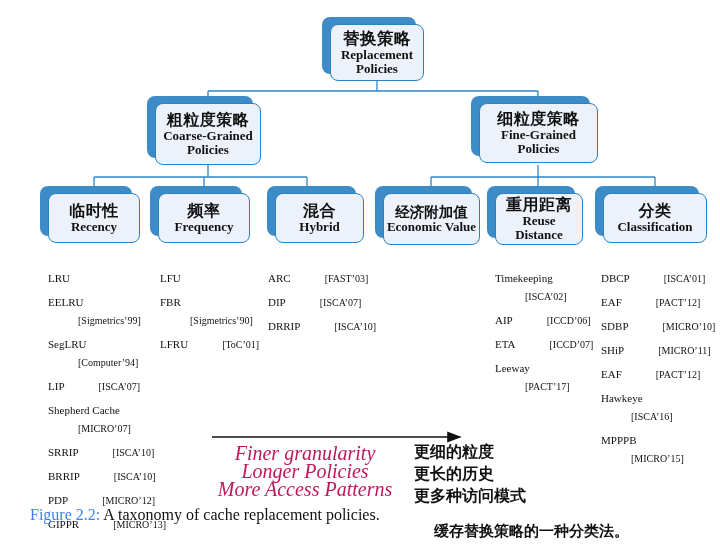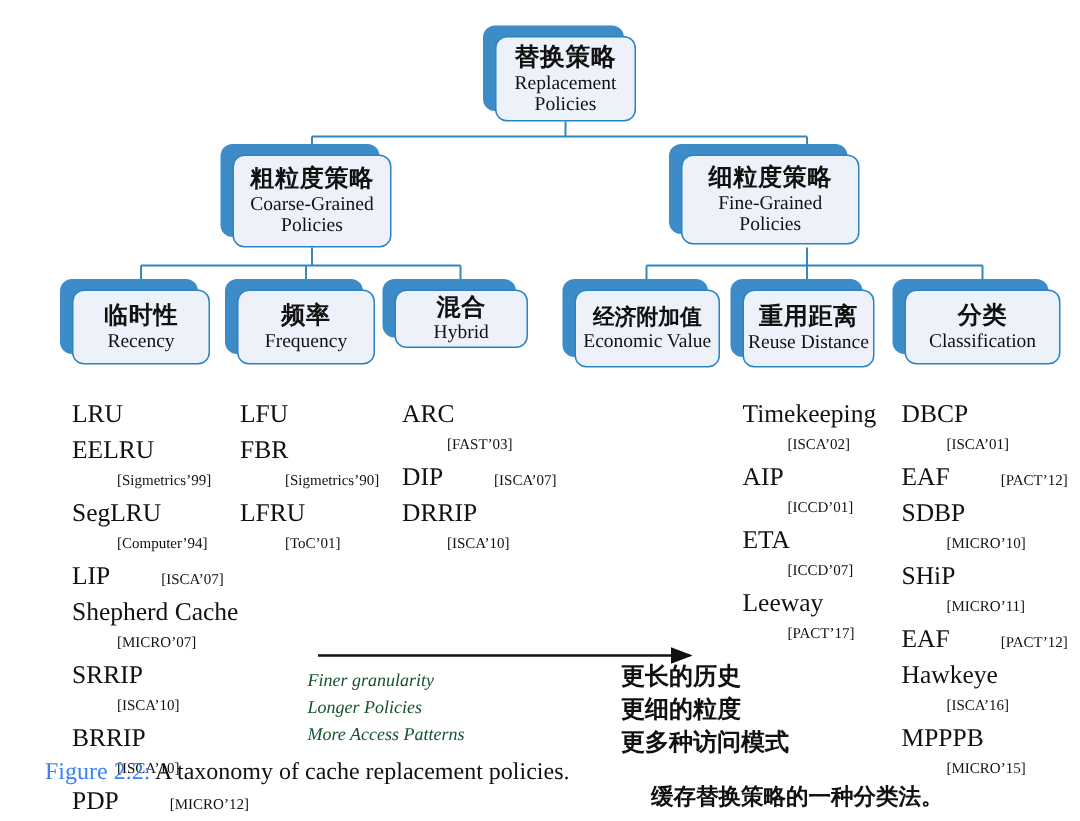--- a/index.html
+++ b/index.html
@@ -4,29 +4,29 @@
 <style>
   html,body{margin:0;padding:0;background:#ffffff;}
   #figure{position:relative;width:720px;height:547px;background:#ffffff;overflow:hidden;
           font-family:"Liberation Serif","DejaVu Serif",serif;color:#111;}
   svg.overlay{position:absolute;left:0;top:0;width:720px;height:547px;z-index:1;}
   .node{position:absolute;box-sizing:border-box;background:#edf1f9;border:1.5px solid #2b82c4;
         border-radius:8px;box-shadow:-8px -7px 0 #3e8cc7;display:flex;flex-direction:column;
         align-items:center;justify-content:center;z-index:2;padding:1px 2px;text-align:center;}
   .node .zh{font-family:"Liberation Sans","DejaVu Sans",sans-serif;font-weight:700;font-size:16px;
             line-height:1.12;letter-spacing:0.5px;white-space:nowrap;}
-  .node .en{font-family:"Liberation Serif","DejaVu Serif",serif;font-size:13px;line-height:1.08;}
+  .node .en{font-family:"Liberation Serif","DejaVu Serif",serif;font-size:13px;line-height:1.08;font-weight:bold;}
   .node--root .zh{font-size:16.5px;}
   .node--economic .zh{font-size:14.5px;letter-spacing:0;}
   .plist{position:absolute;top:268px;z-index:2;}
   .entry{margin-bottom:6px;}
-  .pname{font-size:17px;line-height:14px;}
+  .pname{font-size:11px;line-height:14px;}
   .pcite{font-size:10px;line-height:11px;margin-left:30px;}
-  .grad-en{position:absolute;left:205px;top:444px;width:200px;text-align:left;font-style:italic;
-           font-size:12px;line-height:18px;color:#14532d;z-index:2;}
+  .grad-en{position:absolute;left:205px;top:444px;width:200px;text-align:center;font-style:italic;
+           font-size:20px;line-height:18px;color:#be185d;z-index:2;}
   .grad-zh{position:absolute;left:414px;top:441px;font-family:"Liberation Sans","DejaVu Sans",sans-serif;
            font-weight:600;font-size:16px;line-height:22px;color:#111;z-index:2;}
   .caption-en{position:absolute;left:30px;top:506px;font-size:16px;z-index:2;}
   .caption-en .figlabel{color:#3b82f6;}
   .caption-zh{position:absolute;left:418px;top:522px;font-family:"Liberation Sans","DejaVu Sans",sans-serif;
               font-weight:600;font-size:15px;z-index:2;margin-left:16px;}
 </style>
 </head>
 <body>
 
@@ -60,36 +60,36 @@
   <div class="node node--root" style="left:330px;top:24px;width:94px;height:57px">
     <div class="zh">替换策略</div>
     <div class="en">Replacement Policies</div>
   </div>
 
   <div class="node" style="left:155px;top:103px;width:106px;height:62px">
     <div class="zh">粗粒度策略</div>
     <div class="en">Coarse-Grained Policies</div>
   </div>
 
-  <div class="node" style="left:454px;top:103px;width:119px;height:60px">
+  <div class="node" style="left:479px;top:103px;width:119px;height:60px">
     <div class="zh">细粒度策略</div>
     <div class="en">Fine-Grained Policies</div>
   </div>
 
   <div class="node" style="left:48px;top:193px;width:92px;height:50px">
     <div class="zh">临时性</div>
     <div class="en">Recency</div>
   </div>
 
   <div class="node" style="left:158px;top:193px;width:92px;height:50px">
     <div class="zh">频率</div>
     <div class="en">Frequency</div>
   </div>
 
-  <div class="node" style="left:263px;top:193px;width:89px;height:39px">
+  <div class="node" style="left:275px;top:193px;width:89px;height:50px">
     <div class="zh">混合</div>
     <div class="en">Hybrid</div>
   </div>
 
   <div class="node node--economic" style="left:383px;top:193px;width:97px;height:52px">
     <div class="zh">经济附加值</div>
     <div class="en">Economic Value</div>
   </div>
 
   <div class="node" style="left:495px;top:193px;width:88px;height:52px">
@@ -118,42 +118,42 @@
       <div class="entry"><span class="pname">FBR</span><br><span class="pcite">[Sigmetrics’90]</span></div>
       <div class="entry"><span class="pname">LFRU</span> <span class="pcite">[ToC’01]</span></div>
     </div>
   <div class="plist" style="left:268px;width:112px">
       <div class="entry"><span class="pname">ARC</span> <span class="pcite">[FAST’03]</span></div>
       <div class="entry"><span class="pname">DIP</span> <span class="pcite">[ISCA’07]</span></div>
       <div class="entry"><span class="pname">DRRIP</span> <span class="pcite">[ISCA’10]</span></div>
     </div>
   <div class="plist" style="left:495px;width:104px">
       <div class="entry"><span class="pname">Timekeeping</span><br><span class="pcite">[ISCA’02]</span></div>
-      <div class="entry"><span class="pname">AIP</span> <span class="pcite">[ICCD’01]</span></div>
+      <div class="entry"><span class="pname">AIP</span> <span class="pcite">[ICCD’06]</span></div>
       <div class="entry"><span class="pname">ETA</span> <span class="pcite">[ICCD’07]</span></div>
       <div class="entry"><span class="pname">Leeway</span><br><span class="pcite">[PACT’17]</span></div>
     </div>
   <div class="plist" style="left:601px;width:116px">
       <div class="entry"><span class="pname">DBCP</span> <span class="pcite">[ISCA’01]</span></div>
       <div class="entry"><span class="pname">EAF</span> <span class="pcite">[PACT’12]</span></div>
       <div class="entry"><span class="pname">SDBP</span> <span class="pcite">[MICRO’10]</span></div>
       <div class="entry"><span class="pname">SHiP</span> <span class="pcite">[MICRO’11]</span></div>
       <div class="entry"><span class="pname">EAF</span> <span class="pcite">[PACT’12]</span></div>
       <div class="entry"><span class="pname">Hawkeye</span> <span class="pcite">[ISCA’16]</span></div>
       <div class="entry"><span class="pname">MPPPB</span><br><span class="pcite">[MICRO’15]</span></div>
     </div>
 
   <div class="grad-en">
     <div>Finer granularity</div>
     <div>Longer Policies</div>
     <div>More Access Patterns</div>
   </div>
   <div class="grad-zh">
+    <div>更细的粒度</div>
     <div>更长的历史</div>
-    <div>更细的粒度</div>
     <div>更多种访问模式</div>
   </div>
 
   <div class="caption-en">
     <span class="figlabel">Figure 2.2:</span><span> A taxonomy of cache replacement policies.</span>
   </div>
   <div class="caption-zh">缓存替换策略的一种分类法。</div>
 
 </div>
 

